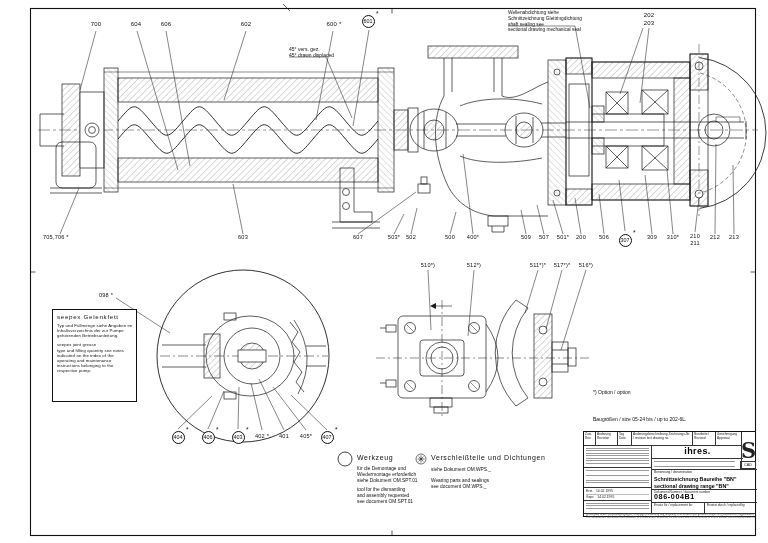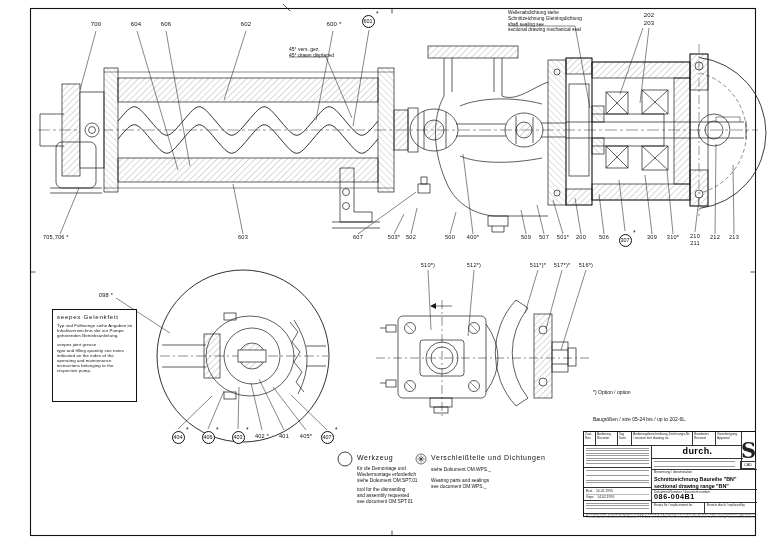--- a/index.html
+++ b/index.html
@@ -446,21 +446,21 @@
           </div>
       <div class="row" style="border-bottom:none">
             <span>Gepr.</span>
             <span>14.02.1995</span>
           </div>
     </div>
     <div class="bx" style="height:11px;border-bottom:none">
           <div class="greek"></div>
         </div>
   </div>
-  <div class="tb-brand">durch.</div>
+  <div class="tb-brand">ihres.</div>
   <div class="tb-fields">
     <div class="greek" style="right:22px"></div>
     <div class="tb-cad">CAD</div>
   </div>
   <div class="tb-den">
     <div>Benennung / denomination</div>
     <div class="ttl">Schnittzeichnung Baureihe "BN"</div>
     <div class="ttl">sectional drawing range "BN"</div>
   </div>
   <div class="tb-doc">

